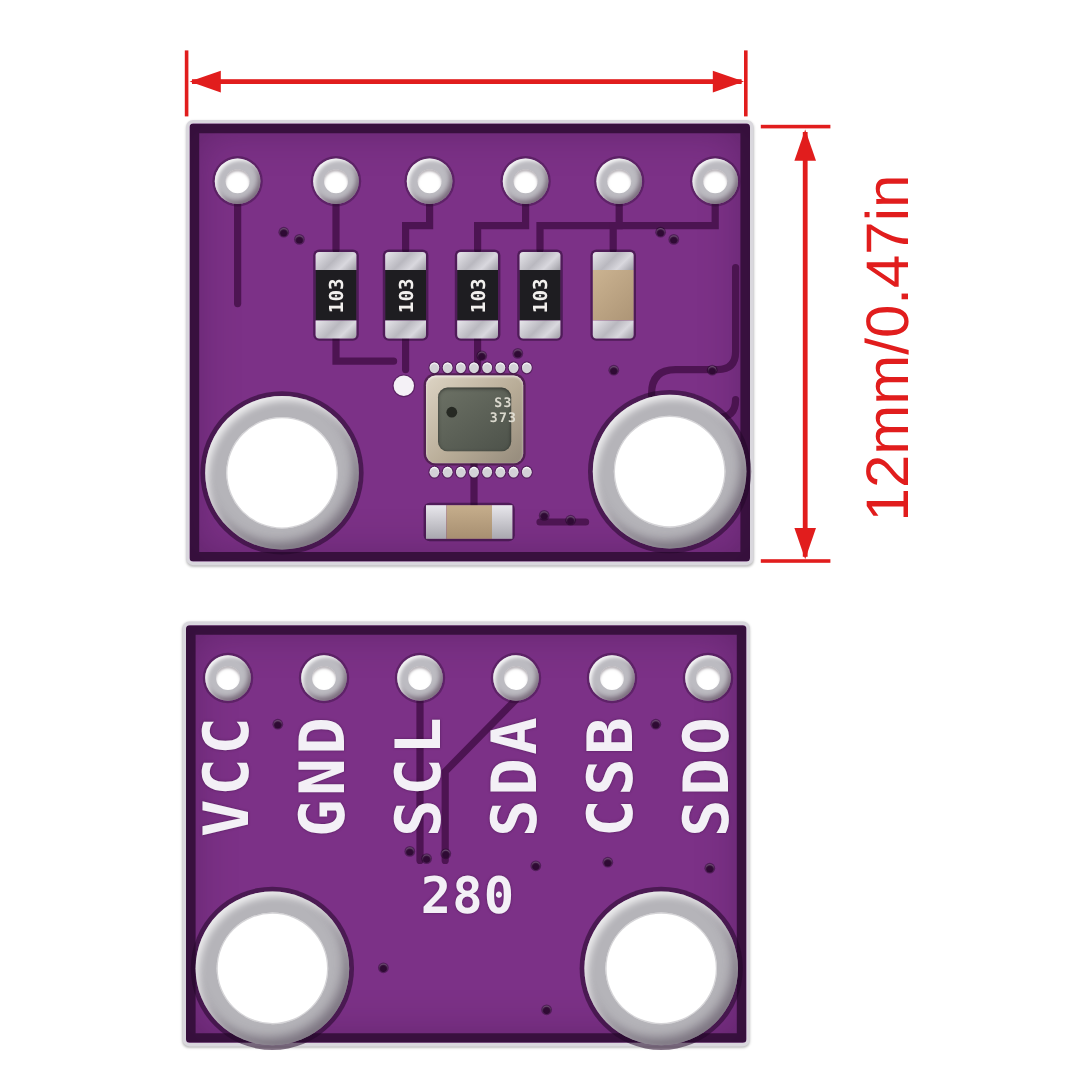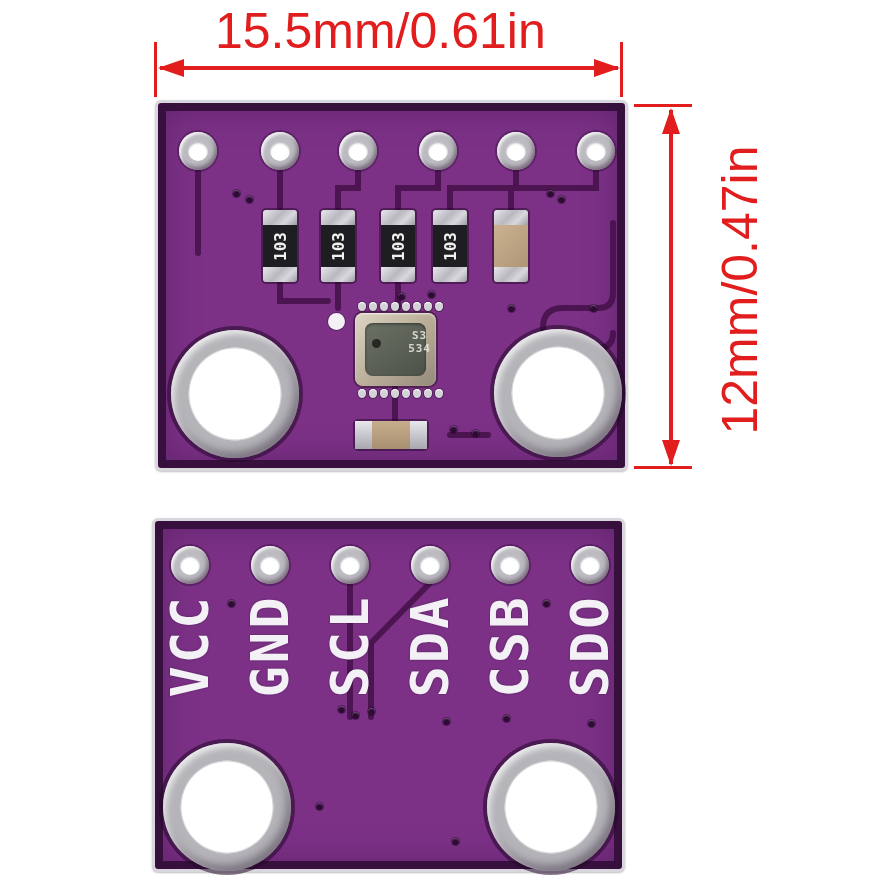--- a/index.html
+++ b/index.html
@@ -60,21 +60,20 @@
        text-shadow:0 0 2px rgba(40,10,45,.55);}
   .silktext{position:absolute;color:#f3f0f6;text-align:center;
        font:700 42px "DejaVu Sans Mono",monospace;line-height:36px;letter-spacing:1px;
        text-shadow:0 0 2px rgba(40,10,45,.55);white-space:nowrap;}
 </style>
 </head>
 <body>
 
 <div id="canvas">
 
-  <div class="dim-text" style="left:215px;top:2px;">15.5mm/0.61in</div>
   <div class="dim-line" style="left:154px;top:42px;width:3px;height:55px;"></div>
   <div class="dim-line" style="left:620px;top:42px;width:3px;height:55px;"></div>
   <div class="dim-line" style="left:160px;top:66px;width:458px;height:4px;"></div>
   <div class="arrow left" style="left:158px;top:59px;"></div>
   <div class="arrow right" style="left:594px;top:59px;"></div>
 
   <div class="dim-text" style="left:560px;top:261px;width:360px;text-align:center;transform:rotate(-90deg);">12mm/0.47in</div>
   <div class="dim-line" style="left:634px;top:104px;width:58px;height:3px;"></div>
   <div class="dim-line" style="left:634px;top:466px;width:58px;height:3px;"></div>
   <div class="dim-line" style="left:669px;top:110px;width:4px;height:354px;"></div>
@@ -172,21 +171,21 @@
         <span></span>
         <span></span>
         <span></span>
         <span></span>
     </div>
     <div class="chip">
       <div class="inner"></div>
       <div class="vent"></div>
       <div class="mark">
         <div>S3</div>
-        <div>534</div>
+        <div>373</div>
       </div>
     </div>
     <div class="silkdot" style="left:170px;top:210px;"></div>
 
     <div class="flatcap" style="left:197px;top:318px;">
       <div class="fc"></div>
         <div class="fb"></div>
         <div class="fc"></div>
     </div>
 
@@ -237,20 +236,21 @@
       </div>
 
     <div class="pinlabel" style="left:-30px;top:103px;">VCC</div>
     <div class="pinlabel" style="left:50px;top:103px;">GND</div>
     <div class="pinlabel" style="left:130px;top:103px;">SCL</div>
     <div class="pinlabel" style="left:210px;top:103px;">SDA</div>
     <div class="pinlabel" style="left:290px;top:103px;">CSB</div>
     <div class="pinlabel" style="left:370px;top:103px;">SDO</div>
 
     <div class="silktext" style="left:130px;top:208px;width:210px;">
+      <div>280</div>
     </div>
 
     <div class="bighole" style="left:8px;top:222px;">
         <div class="hole"></div>
       </div>
     <div class="bighole" style="left:332px;top:222px;">
         <div class="hole"></div>
       </div>
 
     <div class="via" style="left:73px;top:79px;"></div>

